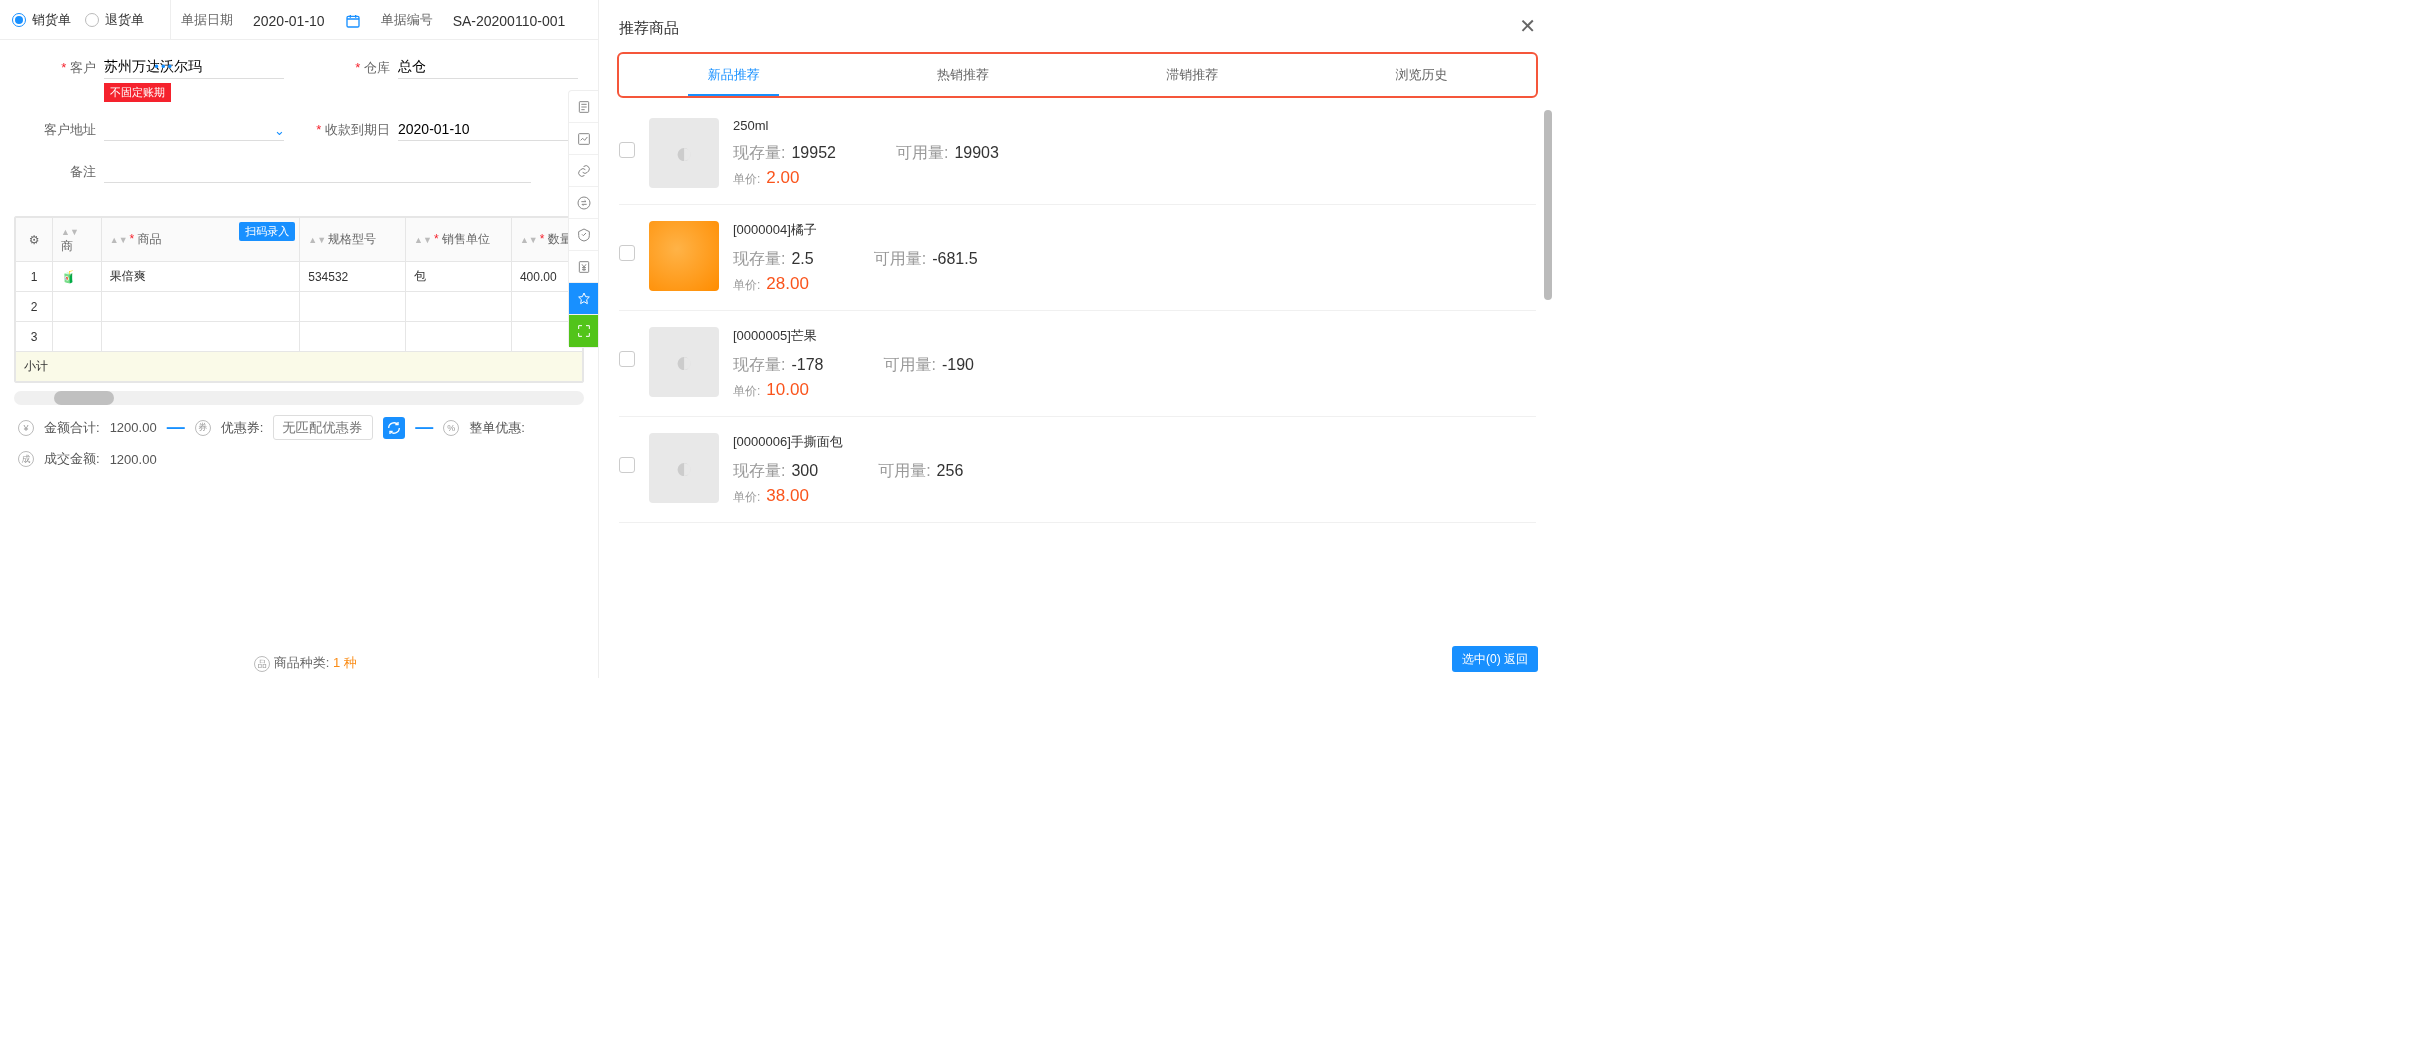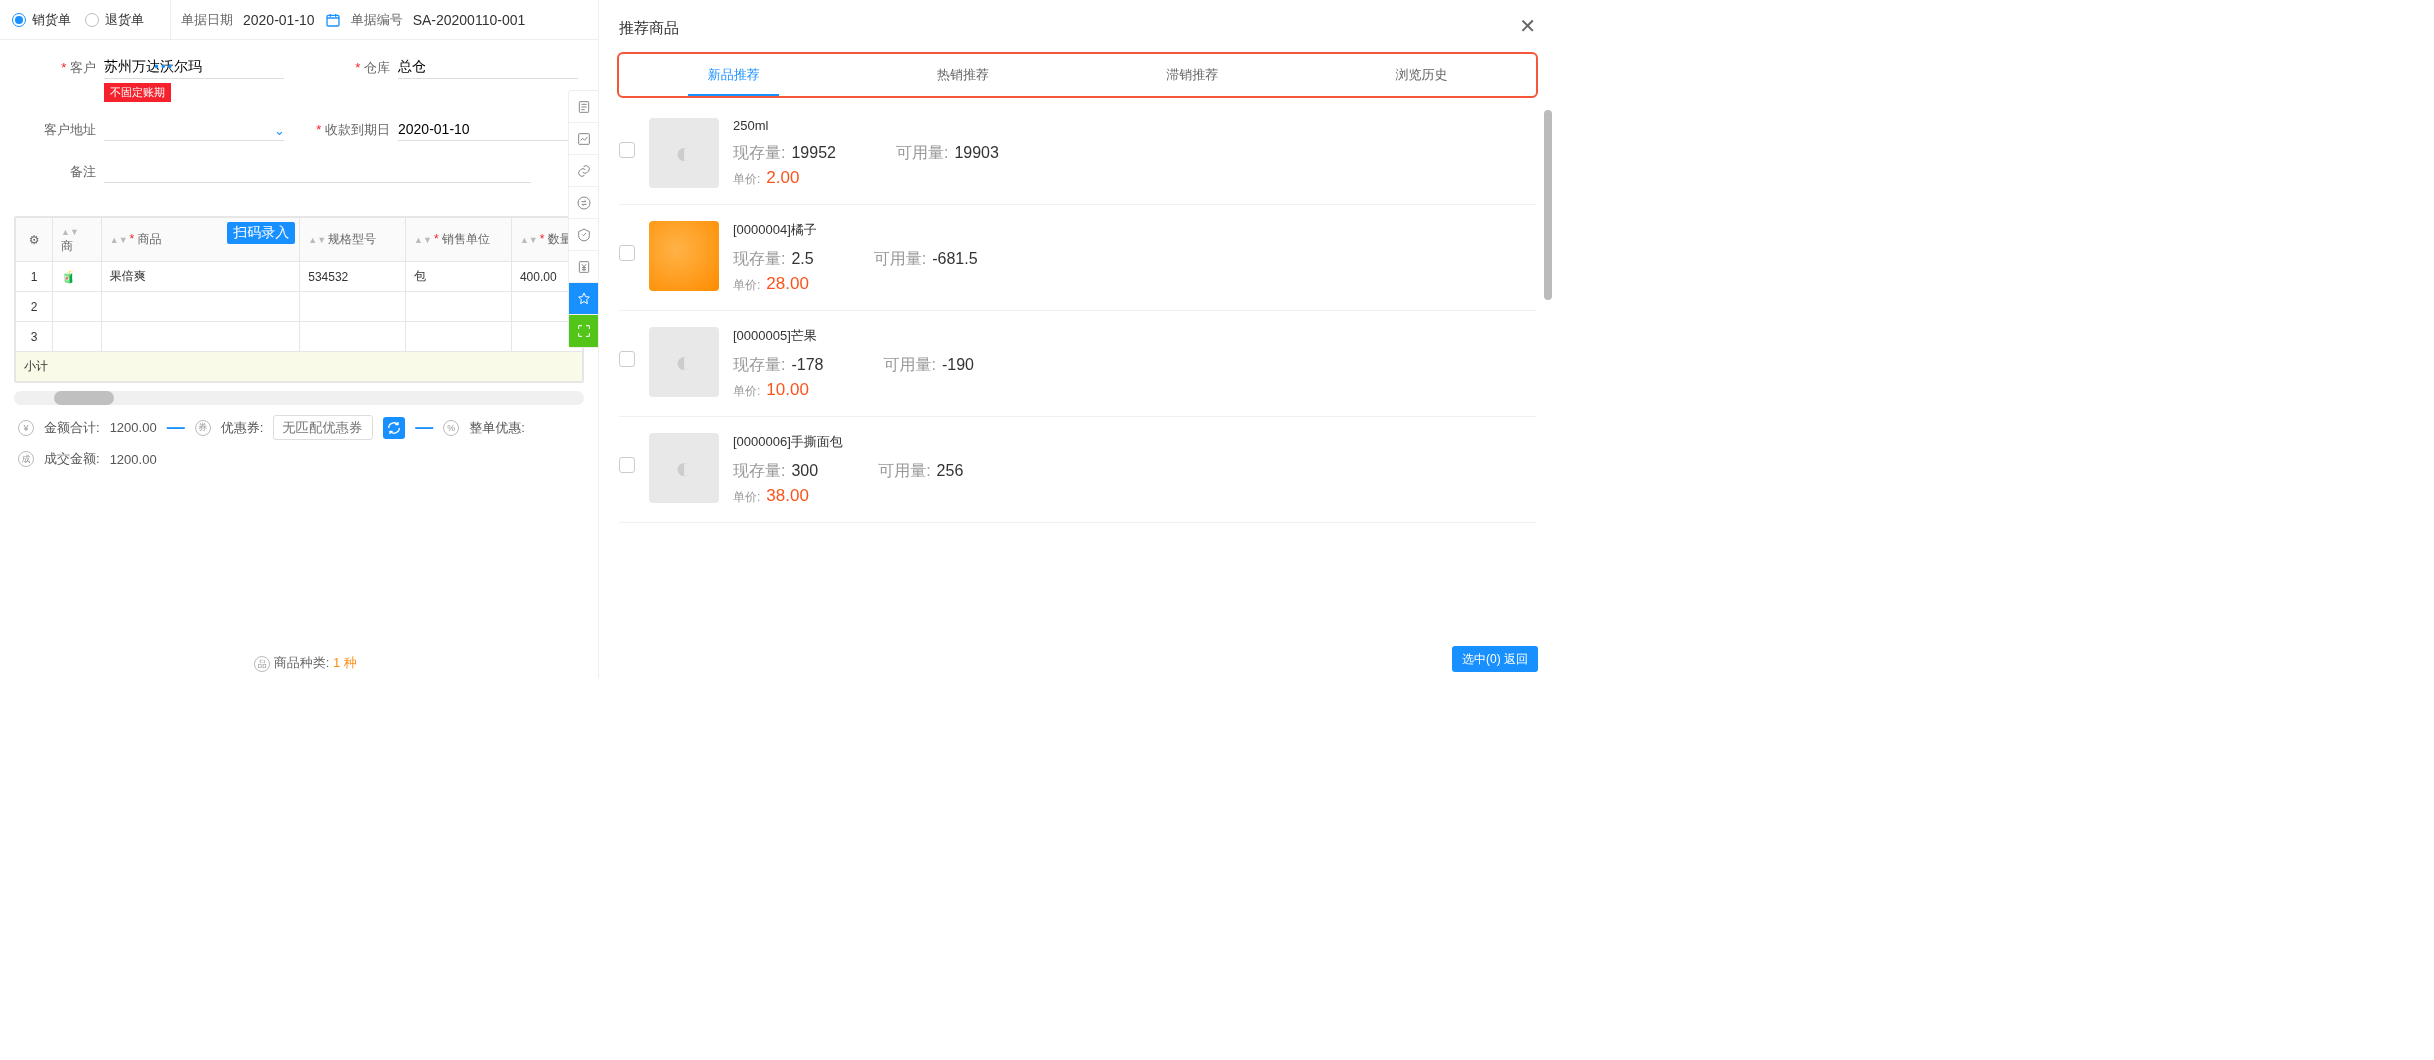--- a/index.html
+++ b/index.html
@@ -5,41 +5,41 @@
 *{box-sizing:border-box;margin:0;padding:0}
 body{font-family:-apple-system,"PingFang SC","Microsoft YaHei",sans-serif;font-size:13px;color:#333;background:#fff;overflow:hidden}
 .app{display:flex;width:1556px;height:678px}
 .left-pane{flex:0 0 510px;position:relative;background:#fff;border-right:1px solid #eee}
 .tabs{display:flex;align-items:center;height:40px;border-bottom:1px solid #eee}
 .tab-grp{display:flex;align-items:center;padding:0 12px;background:#fff;border-right:1px solid #eee;height:100%}
 .radio{display:flex;align-items:center;gap:6px;margin-right:14px;cursor:pointer}
 .radio-circle{width:14px;height:14px;border:1px solid #bbb;border-radius:50%;display:flex;align-items:center;justify-content:center}
 .radio.active .radio-circle{border-color:#1890ff}
 .radio.active .radio-circle::after{content:"";width:8px;height:8px;border-radius:50%;background:#1890ff}
-.meta{display:flex;align-items:center;gap:10px;padding:0 10px;font-size:13px;color:#666}
+.meta{display:flex;align-items:flex-end;gap:20px;padding:0 10px;font-size:13px;color:#666}
 .meta .val{color:#333;font-size:14px}
 .cal-icon{width:16px;height:16px;color:#1890ff}
 .form{padding:16px 20px 10px}
 .row{display:flex;align-items:flex-start;margin-bottom:16px}
 .lbl{width:76px;text-align:right;color:#666;padding-top:3px}
 .req::before{content:"* ";color:#f5222d}
 .fld{flex:1;position:relative;margin-left:8px;min-height:26px}
 .inp{width:180px;border:none;border-bottom:1px solid #ddd;padding:3px 0;font-size:14px;outline:none}
 .badge{display:inline-block;background:#f5222d;color:#fff;font-size:11px;padding:2px 6px;margin-top:4px}
 .dots{color:#1890ff;letter-spacing:2px;position:absolute;right:110px;top:3px;cursor:pointer}
 .chev{color:#1890ff;position:absolute;left:170px;top:5px}
 .row2{display:flex;gap:30px}
 .col{flex:1}
 .grid-wrap{margin:4px 14px 8px;border:1px solid #e6e6e6;border-radius:2px;overflow:hidden}
 table{border-collapse:collapse;width:100%}
 th,td{border:1px solid #e6e6e6;padding:6px 8px;text-align:left;font-size:12px;height:30px}
 th{background:#fafafa;color:#666;font-weight:400;position:relative}
 .gear{width:28px;text-align:center}
 .sort{color:#bbb;font-size:9px;margin-right:2px;display:inline-flex;flex-direction:column;line-height:5px}
-.scan-btn{position:absolute;right:4px;top:4px;background:#1890ff;color:#fff;font-size:14px;padding:2px 6px;border-radius:2px;cursor:pointer}
+.scan-btn{position:absolute;right:4px;top:4px;background:#1890ff;color:#fff;font-size:11px;padding:2px 6px;border-radius:2px;cursor:pointer}
 .subtot{background:#fafae8}
 .subtot td{background:#fafae8}
 .scrollbar{height:14px;background:#f0f0f0;margin:0 14px;border-radius:7px;position:relative}
 .scrollbar::after{content:"";position:absolute;left:40px;width:60px;height:100%;background:#c0c0c0;border-radius:7px}
 .totals{padding:10px 18px;font-size:13px;color:#555}
 .trow{display:flex;align-items:center;gap:10px;margin-bottom:10px}
 .tcirc{width:16px;height:16px;border:1px solid #bbb;border-radius:50%;display:inline-flex;align-items:center;justify-content:center;font-size:9px;color:#999}
 .dash{color:#1890ff;font-weight:bold;font-size:18px}
 .cpn-inp{border:1px solid #ddd;border-radius:3px;padding:4px 8px;width:100px;color:#bbb}
 .refresh{width:22px;height:22px;background:#1890ff;border-radius:3px;display:inline-flex;align-items:center;justify-content:center;color:#fff}

